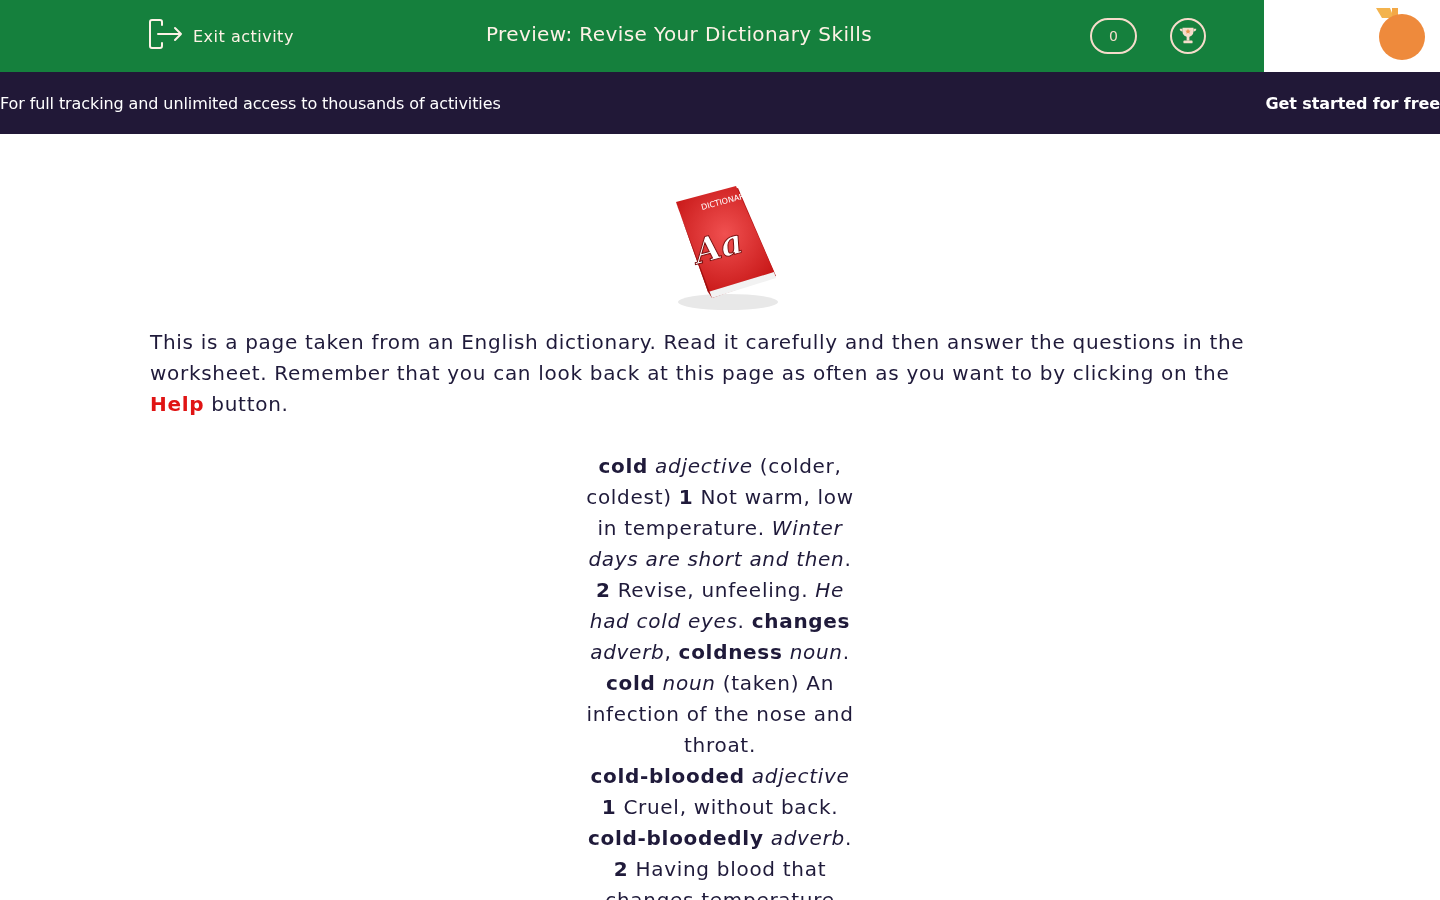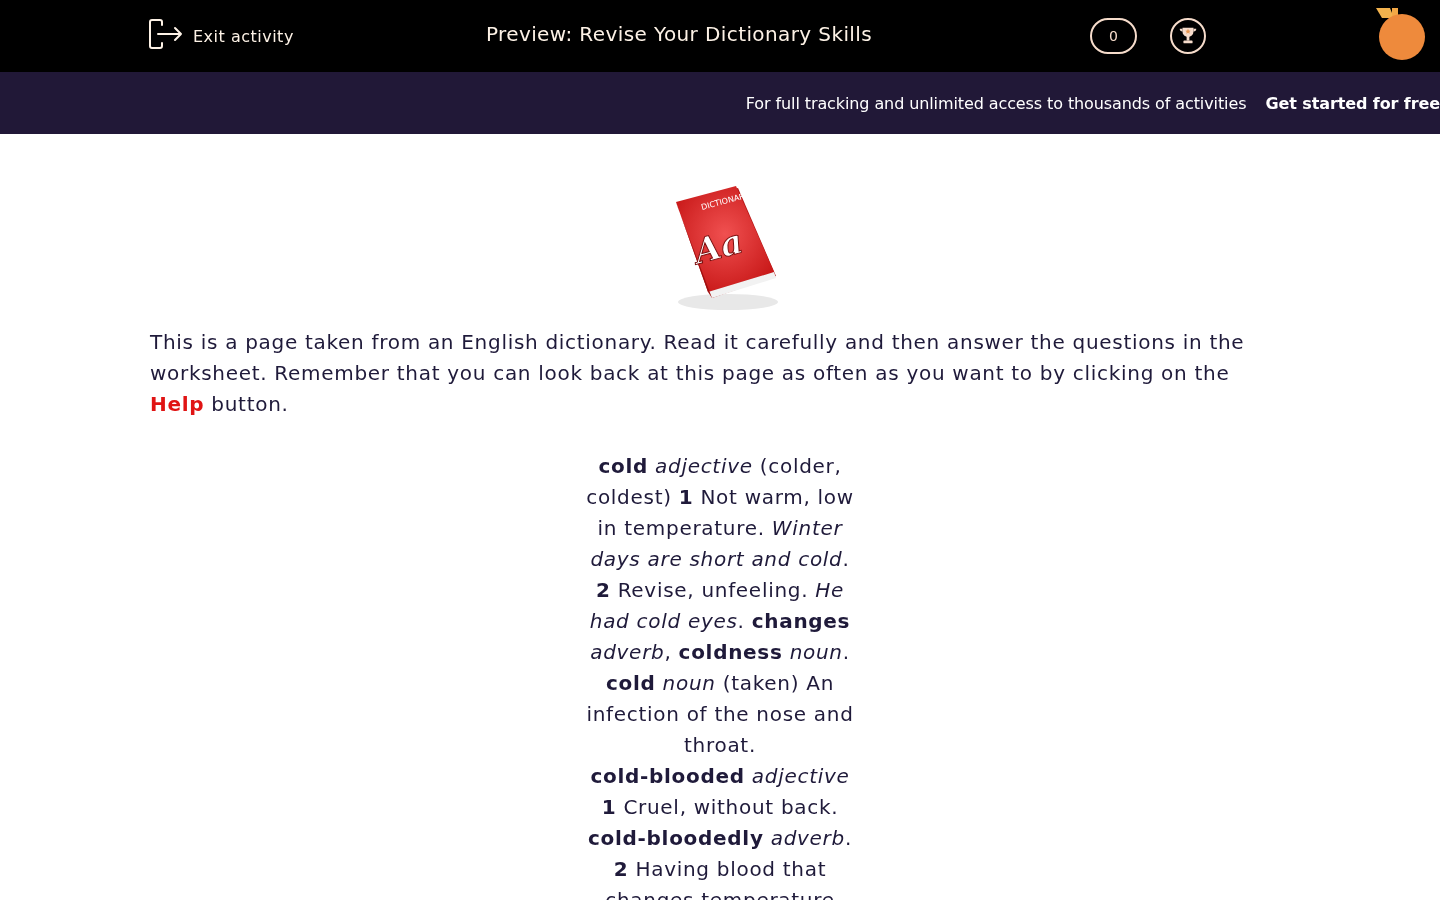--- a/index.html
+++ b/index.html
@@ -1,21 +1,21 @@
 <!DOCTYPE html>
 <html><head>
   <meta charset="utf-8">
   <style>
     * { box-sizing: border-box; margin: 0; padding: 0; }
     html, body { width: 1440px; height: 900px; overflow: hidden; background: #ffffff; }
     body { font-family: "DejaVu Sans", "Liberation Sans", sans-serif; color: #1f1a3a; }
 
     .topbar {
-      position: absolute; left: 0; top: 0; width: 1440px; height: 72px;
-      background: #000000;
+      position: absolute; left: 0; top: 0; width: 1264px; height: 72px;
+      background: #15803d;
     }
     .exit {
       position: absolute; left: 149px; top: 20px; height: 32px;
       display: flex; align-items: center; gap: 10px; cursor: pointer;
       color: #fdf2e6;
     }
     .exit svg { width: 34px; height: 30px; }
     .exit-label { font-size: 16px; letter-spacing: 0.5px; font-family: "DejaVu Sans", sans-serif; }
     .title {
       position: absolute; left: 7px; width: 1344px; top: 22px; text-align: center;
@@ -30,21 +30,21 @@
       position: absolute; left: 1170px; top: 18px; width: 36px; height: 36px;
       border: 2px solid #f6dccb; border-radius: 50%;
       display: flex; align-items: center; justify-content: center;
     }
     .trophy svg { width: 22px; height: 22px; }
     .logo { position: absolute; left: 1372px; top: 4px; width: 58px; height: 58px; }
 
     .banner {
       position: absolute; left: 0; top: 72px; width: 1440px; height: 62px;
       background: #211837; color: #ffffff;
-      display: flex; align-items: center; justify-content: flex-end;
+      display: flex; align-items: center; justify-content: space-between;
       font-size: 16px; font-family: "DejaVu Sans", sans-serif; letter-spacing: -0.1px;
     }
     .banner .cta { font-weight: bold; margin-left: 19px; cursor: pointer; }
 
     .content { position: absolute; left: 0; top: 134px; width: 1440px; }
     .book { position: absolute; left: 656px; top: 50px; width: 130px; height: 130px; }
 
     .intro {
       position: absolute; left: 150px; top: 193px; width: 1140px;
       text-align: left; font-size: 20px; line-height: 31px; letter-spacing: 0.7px;
@@ -109,17 +109,17 @@
     <path d="M20 18 L80 2 L118 88 L52 108 Z" fill="url(#cov)"></path>
     <path d="M52 108 L118 88 L120 94 L56 114 Z" fill="#f2f2f2"></path>
     <path d="M20 18 L52 108 L56 114 L22 24 Z" fill="#9e1010"></path>
     <text x="46" y="26" font-size="8" fill="#ffffff" transform="rotate(-15 46 26)" font-family="DejaVu Sans, sans-serif">DICTIONARY</text>
     <text x="42" y="80" font-size="34" font-style="italic" font-weight="bold" fill="#ffffff" stroke="#7a0a0a" stroke-width="1" transform="rotate(-15 42 80)" font-family="DejaVu Serif, serif">Aa</text>
   </svg>
 
   <p class="intro"><span>This is a page taken from an English dictionary. Read it carefully and then answer the questions in the worksheet. Remember that you can look back at this page as often as you want to by clicking on the</span> <span class="help">Help</span> <span>button.</span></p>
 
   <div class="entry">
-    <b>cold</b> <i>adjective</i> <span>(colder, coldest)</span> <b>1</b> <span>Not warm, low in temperature.</span> <i>Winter days are short and cold</i>. <b>2</b> <span>Revise, unfeeling.</span> <i>He had cold eyes</i>. <b>changes</b> <i>adverb</i>, <b>coldness</b> <i>noun</i>.<br>
+    <b>cold</b> <i>adjective</i> <span>(colder, coldest)</span> <b>1</b> <span>Not warm, low in temperature.</span> <i>Winter days are short and then</i>. <b>2</b> <span>Revise, unfeeling.</span> <i>He had cold eyes</i>. <b>changes</b> <i>adverb</i>, <b>coldness</b> <i>noun</i>.<br>
     <b>cold</b> <i>noun</i> <span>(taken)</span> <span>An infection of the nose and throat.</span><br>
     <b>cold-blooded</b> <i>adjective</i> <b>1</b> <span>Cruel, without back.</span> <b>cold-bloodedly</b> <i>adverb</i>. <b>2</b> <span>Having blood that changes temperature</span>
   </div>
 </div>
 
 </body></html>

